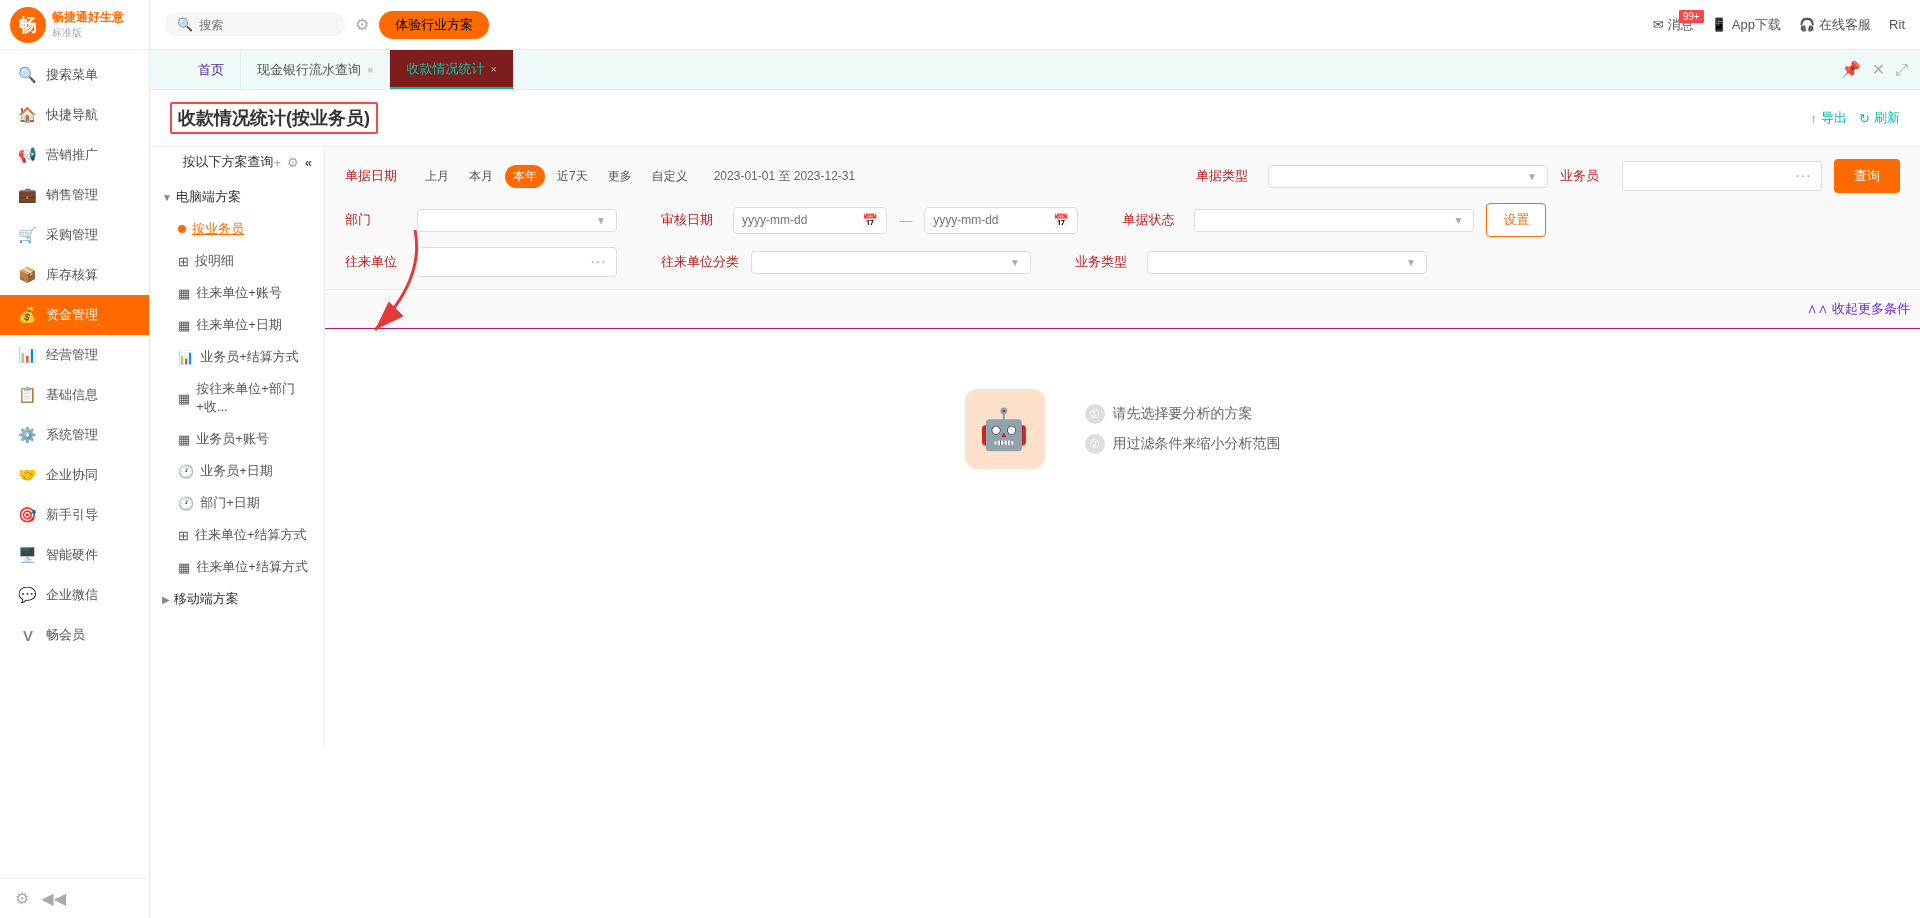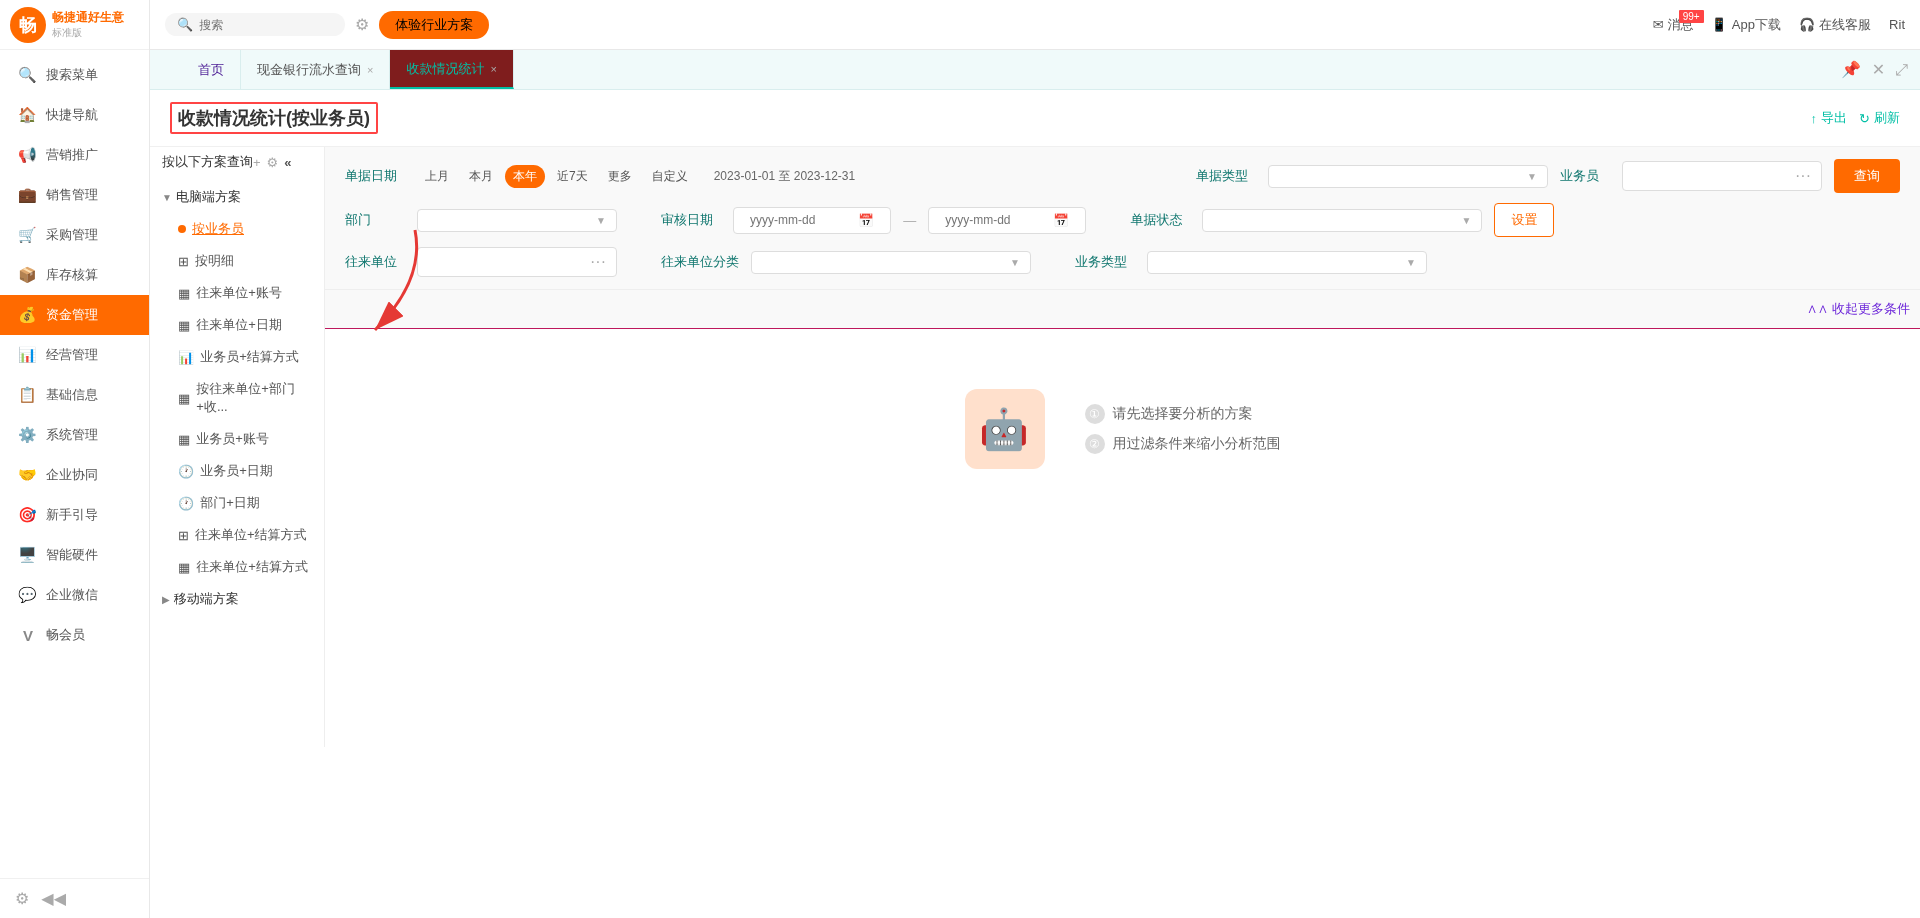--- a/index.html
+++ b/index.html
@@ -94,56 +94,56 @@
     }
 
     
     .filter-panel {
       background: #f9f9f9; padding: 12px 20px; border-bottom: 1px solid #eee;
     }
     .filter-row {
       display: flex; align-items: center; gap: 12px; margin-bottom: 10px;
     }
     .filter-row:last-child { margin-bottom: 0; }
-    .filter-label { color: #0f766e; font-size: 13px; min-width: 60px; }
+    .filter-label { color: #b91c1c; font-size: 13px; min-width: 60px; }
     .date-tabs { display: flex; align-items: center; gap: 4px; }
     .date-tab {
       padding: 3px 8px; border-radius: 3px; cursor: pointer; font-size: 12px; color: #555;
     }
     .date-tab.active { background: #ff6a00; color: #fff; border-radius: 12px; }
     .date-range-text { font-size: 12px; color: #666; margin-left: 6px; }
     .filter-dropdown {
       display: flex; align-items: center; border: 1px solid #ddd; border-radius: 4px;
       padding: 5px 10px; background: #fff; cursor: pointer; gap: 6px; min-width: 200px;
     }
     .filter-dropdown-wide { min-width: 280px; }
     .dropdown-arrow { color: #aaa; font-size: 10px; }
     .filter-separator { color: #aaa; }
     .date-input {
       display: flex; align-items: center; border: 1px solid #ddd; border-radius: 4px;
-      padding: 5px 16px; background: #fff; gap: 8px; min-width: 140px;
+      padding: 5px 8px; background: #fff; gap: 20px; min-width: 140px;
     }
     .date-input input { border: none; outline: none; font-size: 12px; color: #999; width: 100px; }
     .date-input-icon { color: #aaa; font-size: 13px; }
     .filter-more-icon { color: #aaa; cursor: pointer; font-size: 16px; }
     .btn-query {
       background: #ff6a00; color: #fff; border: none; border-radius: 4px;
       padding: 8px 20px; font-size: 13px; cursor: pointer; margin-left: auto;
     }
     .btn-set {
       background: #fff; color: #ff6a00; border: 1px solid #ff6a00; border-radius: 4px;
       padding: 7px 16px; font-size: 13px; cursor: pointer; text-align: right;
     }
     .collapse-bar {
       text-align: right; padding: 10px; color: #6d28d9; font-size: 13px; cursor: pointer;
       background: #f9f9f9; border-bottom: 1px solid #be185d;
     }
     .scheme-panel-header {
       display: flex; align-items: center; padding: 6px 12px; font-size: 13px; color: #333;
-      justify-content: flex-start;
+      justify-content: flex-end;
     }
     .scheme-panel-title { font-weight: 500; }
     .scheme-panel-icons { display: flex; gap: 6px; color: #aaa; cursor: pointer; }
     .scheme-tree { padding: 4px 0; }
     .scheme-tree-item {
       display: flex; align-items: center; padding: 7px 12px 7px 18px;
       cursor: pointer; font-size: 13px; color: #555; position: relative;
     }
     .scheme-tree-item.active { color: #ff6a00; text-decoration: underline; }
     .scheme-group {

